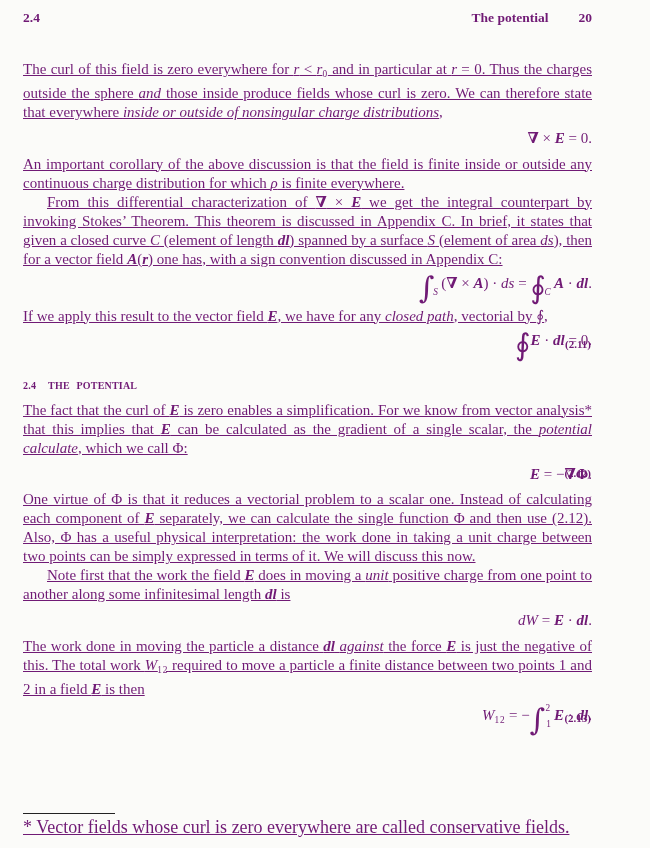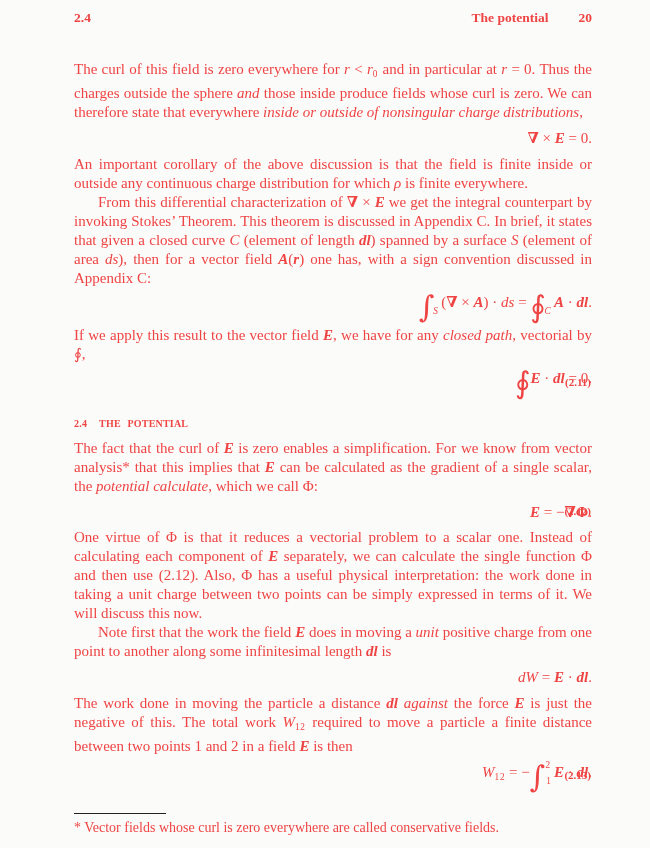--- a/index.html
+++ b/index.html
@@ -5,33 +5,33 @@
   html,body{margin:0;padding:0;}
   body{
     width:650px;height:848px;
     background:#e9e9e7;
     font-family:"Liberation Serif","DejaVu Serif",serif;
   }
   .page{
     width:650px;height:848px;
     box-sizing:border-box;
     background:#fbfbf9;
-    color:#ef4444;
-    padding:10px 58px 12px 74px;
+    color:#701a75;
+    padding:10px 58px 12px 23px;
     display:flex;flex-direction:column;
     overflow:hidden;
   }
   .running-header{
     display:flex;justify-content:space-between;align-items:baseline;
     font-size:13.5px;font-weight:bold;
   }
   .rh-right{display:flex;gap:30px;}
   .body-text{font-size:15px;line-height:19px;text-align:justify;}
   p{margin:0;}
-  .para{margin:0;}
+  .para{margin:0;text-decoration:underline;}
   .first-para{margin-top:34px;}
   .indent{text-indent:24px;}
   
   .i{font-style:italic;}
   .b{font-weight:bold;}
   .bi{font-weight:bold;font-style:italic;}
   .sub{font-size:0.62em;vertical-align:-0.3em;letter-spacing:0.08em;}
   .big{font-size:2em;line-height:1;vertical-align:-0.33em;
        font-family:"DejaVu Serif","DejaVu Sans",serif;}
   .intsym{font-family:"DejaVu Serif","DejaVu Sans",serif;}
@@ -49,21 +49,21 @@
   .eqnum{position:absolute;right:1px;top:50%;transform:translateY(-50%);font-size:11px;font-weight:bold;}
   .section-heading{
     font-size:10px;font-weight:bold;
     margin:16px 0 6px 0;
     letter-spacing:0.02em;
   }
   .section-heading .sh-num{margin-right:12px;}
   .section-heading .sh-title{word-spacing:4px;}
   .footnote-block{margin-top:auto;}
   .footnote-rule{width:92px;border:none;border-top:1.5px solid #222;margin:0 0 5px 0;}
-  .footnote-text{font-size:14px;line-height:17px;}
+  .footnote-text{font-size:18px;line-height:17px;text-decoration:underline;}
 </style>
 </head>
 <body>
 
 <div class="page">
 
   <div class="running-header">
     <span>2.4</span>
     <span class="rh-right">
       <span>The potential</span>

